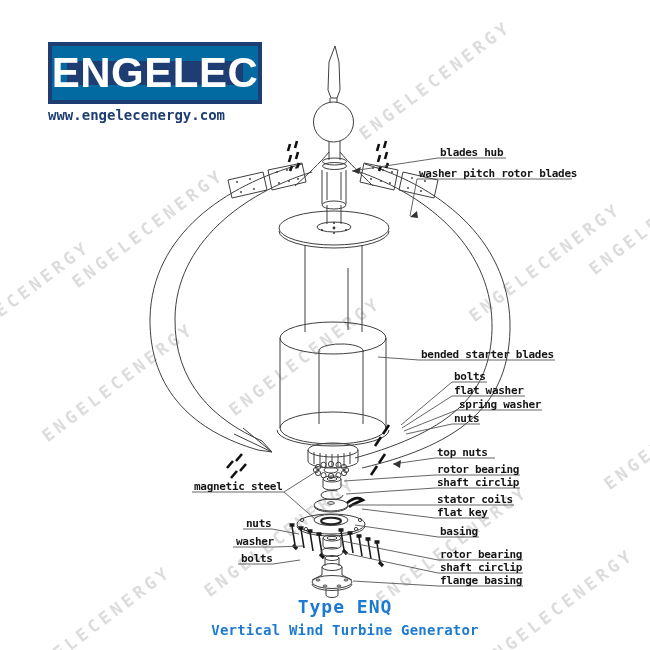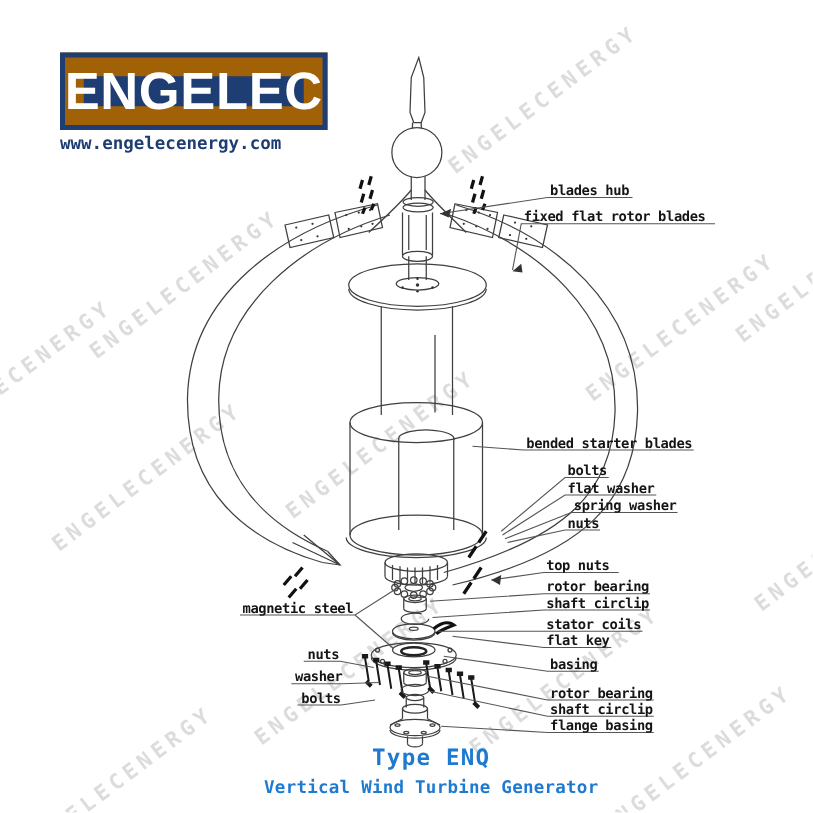--- a/index.html
+++ b/index.html
@@ -13,21 +13,21 @@
 
   
   svg.draw { position:absolute; left:0; top:0; z-index:2; }
 
   
   .lbl { position:absolute; z-index:3; font-weight:bold; font-size:11px; letter-spacing:-0.3px;
          color:#151515; white-space:nowrap; line-height:11px; }
 
   
   .logo { position:absolute; left:48px; top:42px; width:214px; height:62px; box-sizing:border-box;
-          border:4px solid #1e3d73; background:#a16207; padding:15px; z-index:4; }
+          border:4px solid #1e3d73; background:#0369a1; padding:15px; z-index:4; }
   .logo-inner { width:100%; height:100%; background:#1e3d73; display:flex; align-items:center;
                 justify-content:center; }
   .logo-text { color:#ffffff; font-family:"Liberation Sans", sans-serif; font-weight:bold;
                font-size:42px; line-height:1; letter-spacing:0.5px; }
   .site { position:absolute; left:48px; top:107px; width:214px; text-align:left; z-index:4;
           font-weight:bold; font-size:14px; color:#1e3d73; letter-spacing:0px; }
 
   
   .caption { position:absolute; left:180px; top:596px; width:330px; text-align:center; z-index:3;
              color:#1d7ad0; }
@@ -280,21 +280,21 @@
       </g>
       <g fill="#333" stroke="none">
         <path d="M352,171 L361,167 L359,174 Z"></path>
         <path d="M410,217 L417,211 L418,218 Z"></path>
         <path d="M393,464 L401,460 L400,468 Z"></path>
       </g>
     </g>
   </svg>
 
   <span class="lbl" style="left:440px;top:147px">blades hub</span>
-  <span class="lbl" style="left:419px;top:168px">fixed flat rotor blades</span>
+  <span class="lbl" style="left:419px;top:168px">washer pitch rotor blades</span>
   <span class="lbl" style="left:421px;top:349px">bended starter blades</span>
   <span class="lbl" style="left:454px;top:371px">bolts</span>
   <span class="lbl" style="left:454px;top:385px">flat washer</span>
   <span class="lbl" style="left:459px;top:399px">spring washer</span>
   <span class="lbl" style="left:454px;top:413px">nuts</span>
   <span class="lbl" style="left:437px;top:447px">top nuts</span>
   <span class="lbl" style="left:437px;top:464px">rotor bearing</span>
   <span class="lbl" style="left:437px;top:477px">shaft circlip</span>
   <span class="lbl" style="left:437px;top:494px">stator coils</span>
   <span class="lbl" style="left:437px;top:507px">flat key</span>

